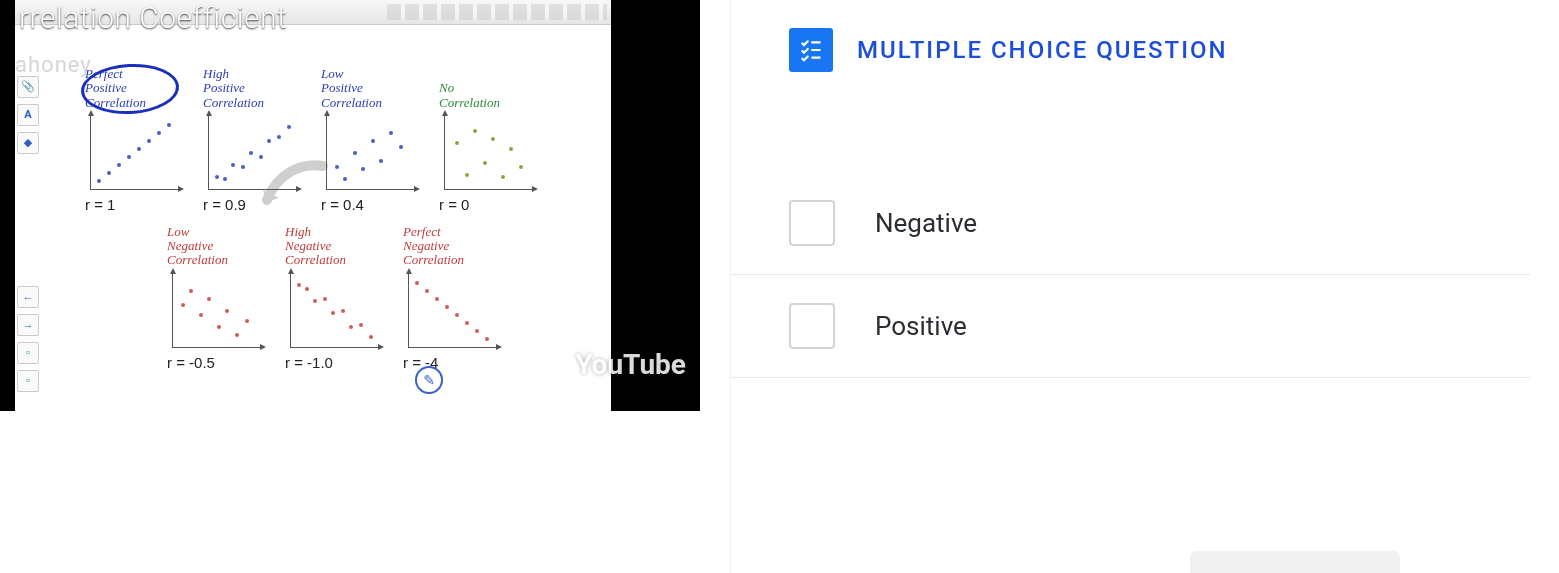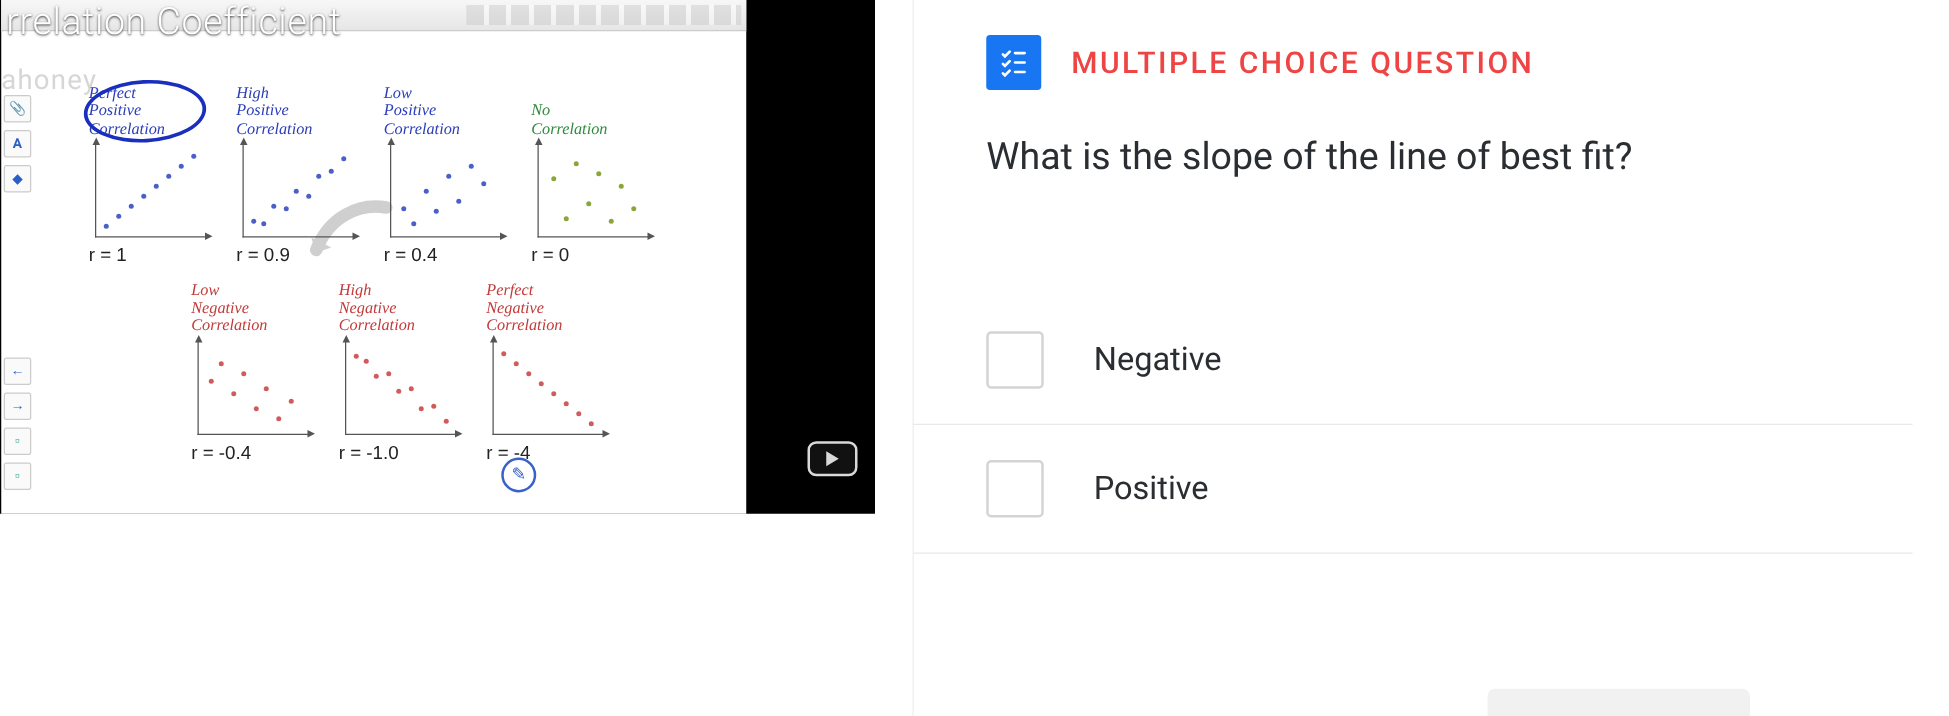--- a/index.html
+++ b/index.html
@@ -13,21 +13,21 @@
   }
   .left-panel {
     position: absolute;
     left: 0; top: 0;
     width: 700px;
     height: 411px;
     background: #000;
   }
   .video-frame {
     position: absolute;
-    left: 1px; top: 0;
+    left: 15px; top: 0;
     width: 596px; height: 411px;
     background: #fff;
   }
   .topbar {
     position:absolute; left:0; top:0; width:596px; height:25px;
     background:linear-gradient(#f7f7f7,#e6e6e6);
     border-bottom:1px solid #ccc;
   }
   .topbar::after{
     content:"";
@@ -118,21 +118,21 @@
   .q-header{
     display:flex;align-items:center;gap:24px;
     padding:28px 58px 10px;
   }
   .q-icon{
     width:44px;height:44px;background:#1976f2;border-radius:3px;
     display:flex;align-items:center;justify-content:center;
   }
   .q-icon svg{width:26px;height:26px;}
   .q-type{
-    color:#ef4444;font-size:24px;letter-spacing:2px;font-weight:500;
+    color:#1d4ed8;font-size:24px;letter-spacing:2px;font-weight:500;
   }
   .q-text{
     padding:24px 58px 0;
     color:#2a2d31;font-size:30px;line-height:1.35;font-weight:400;
   }
   .options{
     margin-top:90px;
   }
   .opt{
     padding:28px 58px;display:flex;align-items:center;gap:40px;
@@ -264,21 +264,21 @@
           <div class="plot">
             <span class="dot d-red" style="left:8px;bottom:40px;"></span>
               <span class="dot d-red" style="left:16px;bottom:54px;"></span>
               <span class="dot d-red" style="left:26px;bottom:30px;"></span>
               <span class="dot d-red" style="left:34px;bottom:46px;"></span>
               <span class="dot d-red" style="left:44px;bottom:18px;"></span>
               <span class="dot d-red" style="left:52px;bottom:34px;"></span>
               <span class="dot d-red" style="left:62px;bottom:10px;"></span>
               <span class="dot d-red" style="left:72px;bottom:24px;"></span>
           </div>
-          <div class="rtxt">r = -0.4</div>
+          <div class="rtxt">r = -0.5</div>
         </div>
 
         <div class="cbox red">
           <div class="lbl">
               <span>High</span>
               <span>Negative</span>
               <span>Correlation</span>
             </div>
           <div class="plot">
             <span class="dot d-red" style="left:6px;bottom:60px;"></span>
@@ -313,37 +313,37 @@
           <div class="rtxt">r = -4</div>
         </div>
       </div>
 
       <div class="pen-circ">✎</div>
     </div>
   </div>
 
   <div class="youtube-wm">
     <div class="yt-play"></div>
+    <span>YouTube</span>
   </div>
 </div>
 
 <div class="right-panel">
   <div class="q-header">
     <div class="q-icon">
       <svg viewBox="0 0 24 24" fill="#fff">
           <path d="M4 6l1.5 1.5L9 4M4 13l1.5 1.5L9 11M4 20l1.5 1.5L9 18" stroke="#fff" stroke-width="2" fill="none" stroke-linecap="round"></path>
           <rect x="12" y="4" width="9" height="2" rx="1"></rect>
           <rect x="12" y="11" width="9" height="2" rx="1"></rect>
           <rect x="12" y="18" width="9" height="2" rx="1"></rect>
         </svg>
     </div>
     <div class="q-type">MULTIPLE CHOICE QUESTION</div>
   </div>
 
-  <div class="q-text">What is the slope of the line of best fit?</div>
 
   <div class="options">
     <div class="opt">
       <div class="chk"></div>
       <div class="opt-label">Negative</div>
     </div>
     <div class="opt">
       <div class="chk"></div>
       <div class="opt-label">Positive</div>
     </div>

